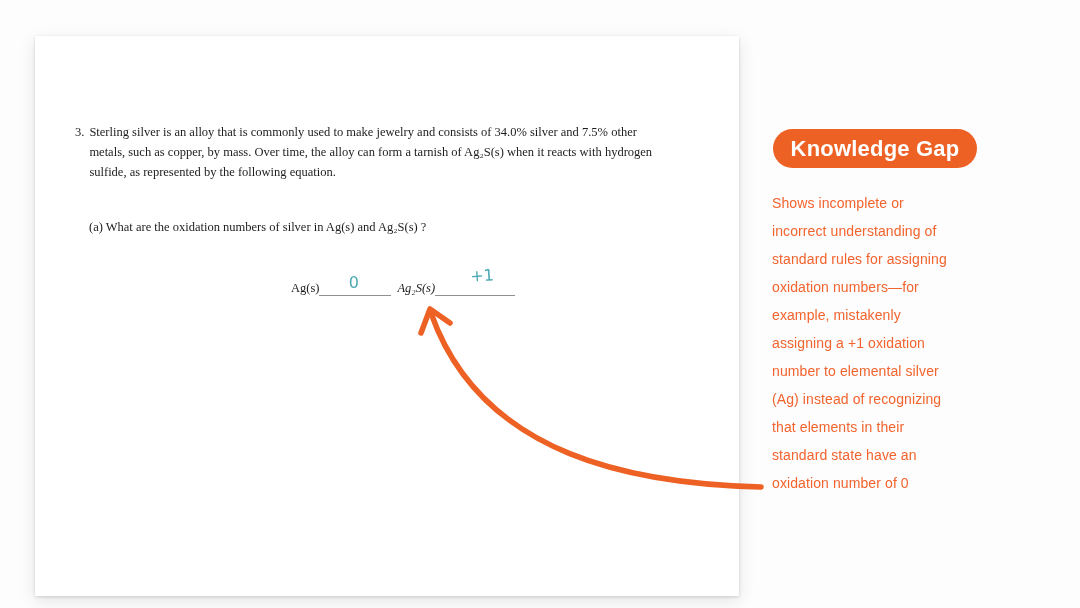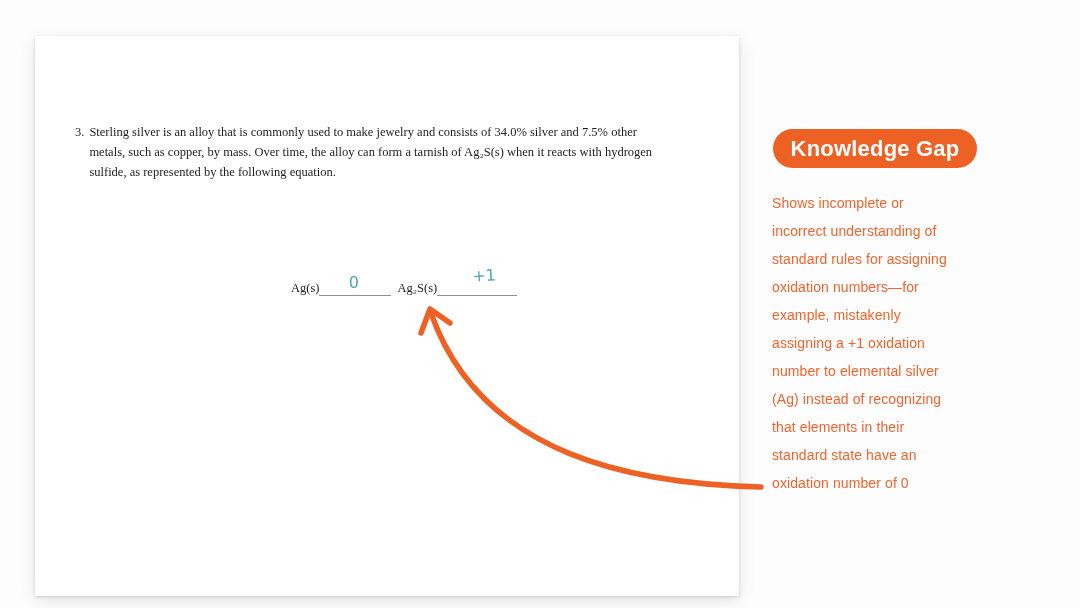--- a/index.html
+++ b/index.html
@@ -39,21 +39,21 @@
     position: absolute; left: 256px; top: 230px;
     display: flex; align-items: flex-end;
     font-size: 12.5px; line-height: 16px; justify-content: center;
   }
   .blank {
     display: inline-block; position: relative;
     border-bottom: 1.4px solid #8f8f8f; height: 30px;
   }
   .blank-1 { width: 72px; }
   .blank-2 { width: 80px; margin-right: 2px; }
-  .label-2 { margin-left: 6px; }
+  .label-2 { margin-left: 6px; font-style: italic; }
   .hw {
     position: absolute;
     font-family: "DejaVu Sans", sans-serif;
     color: var(--teal, #4CA8B2);
     font-size: 16px; font-weight: 400;
   }
   .hw-1 { left: 50%; bottom: 4px; transform: translateX(-65%); }
   .hw-2 { left: 50%; bottom: 11px; transform: translateX(-20%) rotate(-4deg); }
 
   
@@ -86,20 +86,21 @@
   <div class="page doc">
 
     <div class="problem">
       <span class="num">3.</span>
       <div class="lines">Sterling silver is an alloy that is commonly used to make jewelry and consists of 34.0% silver and 7.5% other
 metals, such as copper, by mass. Over time, the alloy can form a tarnish of Ag₂S(s) when it reacts with hydrogen
 sulfide, as represented by the following equation.</div>
     </div>
 
 
+    <div class="question">(a) What are the oxidation numbers of silver in Ag(s) and Ag₂S(s) ?</div>
 
     <div class="answer-row">
       <span class="label-1">Ag(s)</span>
       <span class="blank blank-1">
         <span class="hw hw-1">0</span>
       </span>
       <span class="label-2">Ag₂S(s)</span>
       <span class="blank blank-2">
         <span class="hw hw-2">+1</span>
       </span>

